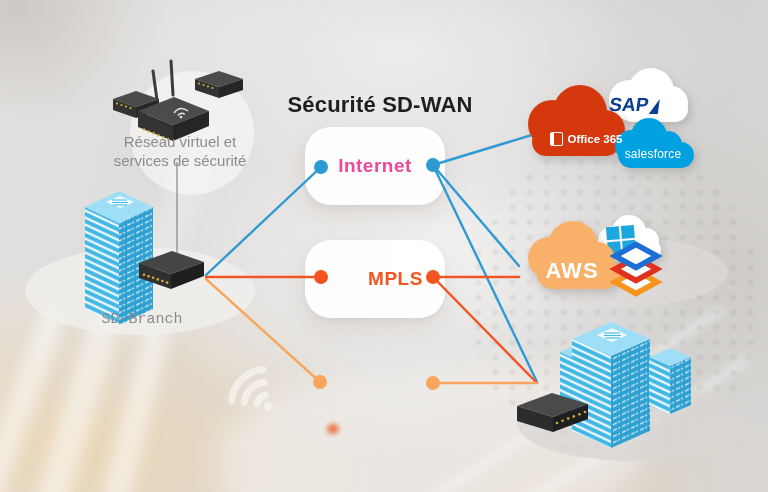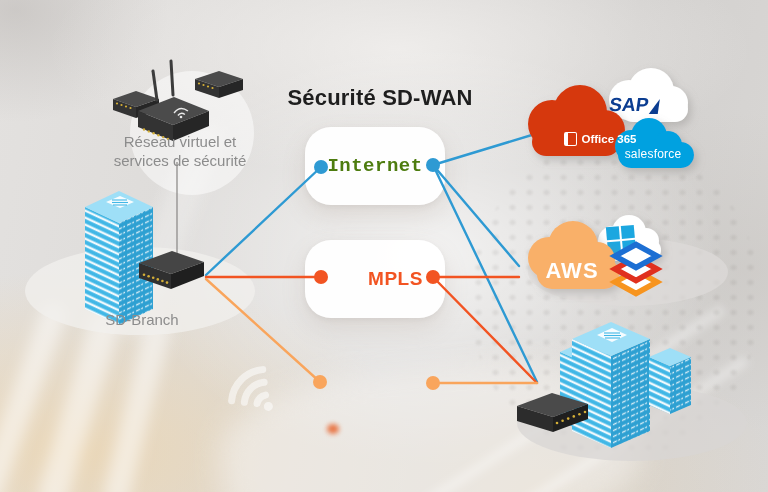--- a/index.html
+++ b/index.html
@@ -28,29 +28,29 @@
   .led{position:absolute;left:327px;top:424px;width:12px;height:10px;border-radius:50%;
     background:#e8622a;filter:blur(2.5px);opacity:.85;}
   
   .cbox{
     position:absolute;left:305px;width:140px;height:78px;border-radius:26px;
     background:rgba(255,255,255,.94);z-index:2;
     box-shadow:0 10px 24px rgba(140,120,100,.16),0 2px 6px rgba(0,0,0,.05);
     display:flex;align-items:center;justify-content:center;
   }
   .clabel{font-size:19px;font-weight:bold;letter-spacing:.5px;}
-  .lbl-internet{color:#4d7c0f;font-family:Liberation Mono, monospace;}
+  .lbl-internet{color:#ec4899;}
   .lbl-mpls{color:#f25422;margin-left:41px;}
   .lbl-lte{color:#f9a55c;}
   svg#art{position:absolute;left:0;top:0;z-index:3;}
   .txt{position:absolute;z-index:4;text-align:center;}
-  #title{left:278px;top:85px;width:204px;font-size:22px;font-weight:800;color:#1e1e1e;letter-spacing:.2px;}
+  #title{left:278px;top:92px;width:204px;font-size:22px;font-weight:800;color:#1e1e1e;letter-spacing:.2px;}
   #net-label{left:105px;top:133px;width:150px;font-size:15px;line-height:1.25;color:#8c8c8c;}
-  #branch-label{left:77px;top:311px;width:130px;font-size:15px;color:#8c8c8c;}
-  #office-label{left:554px;top:132px;width:92px;display:flex;align-items:center;justify-content:center;
+  #branch-label{left:77px;top:311px;width:130px;font-size:15px;color:#8c8c8c;font-family:Liberation Mono, monospace;}
+  #office-label{left:540px;top:132px;width:92px;display:flex;align-items:center;justify-content:center;
     color:#fff;font-size:11.5px;font-weight:600;}
   .office-glyph{display:inline-block;width:8px;height:12px;border:1.5px solid #fff;border-left-width:4px;
     border-radius:2px;margin-right:5px;}
   #sap-label{left:606px;top:94px;width:56px;color:#0b3d91;font-size:19px;font-weight:800;
     transform:skewX(-8deg);display:flex;align-items:center;justify-content:center;}
   .sap-slash{display:inline-block;width:0;height:0;border-left:9px solid transparent;
     border-bottom:15px solid #0b3d91;margin-left:1px;transform:translateY(1px);}
   #sf-label{left:612px;top:147px;width:82px;color:#fff;font-size:12px;font-weight:400;letter-spacing:.2px;}
   #aws-label{left:530px;top:258px;width:84px;color:#fff;font-size:22px;font-weight:800;letter-spacing:1px;}
 </style>

